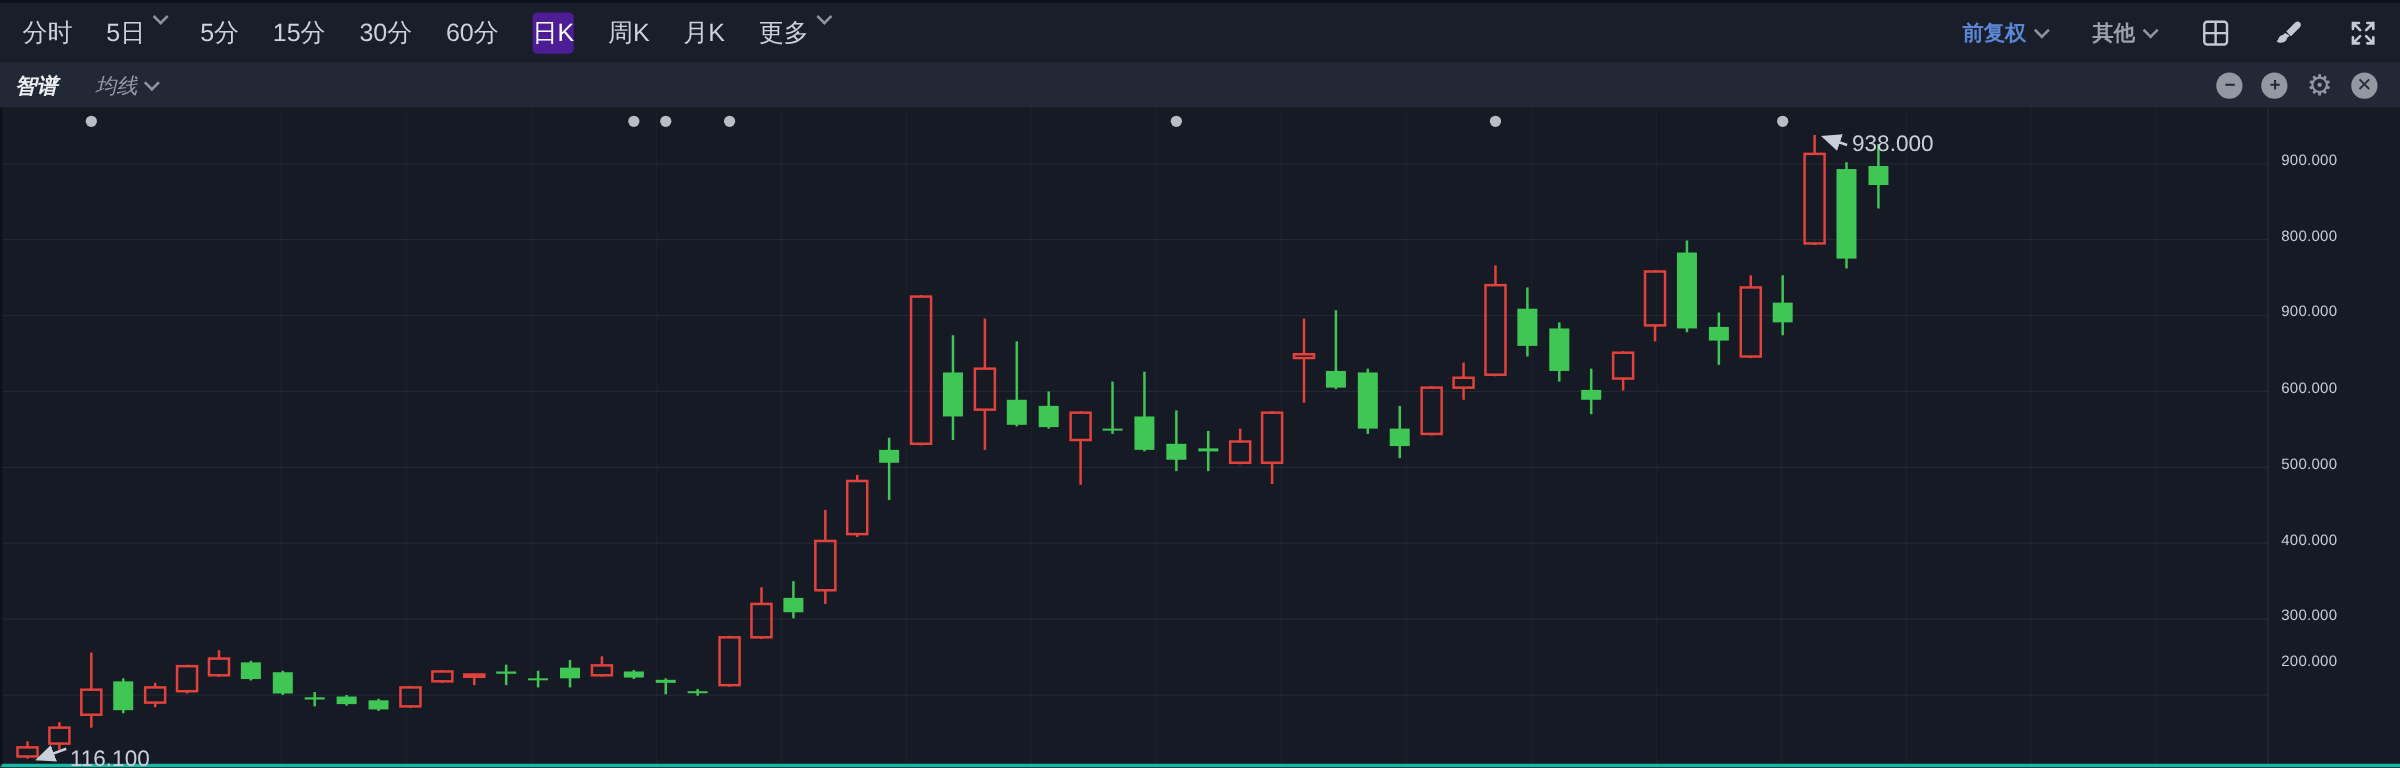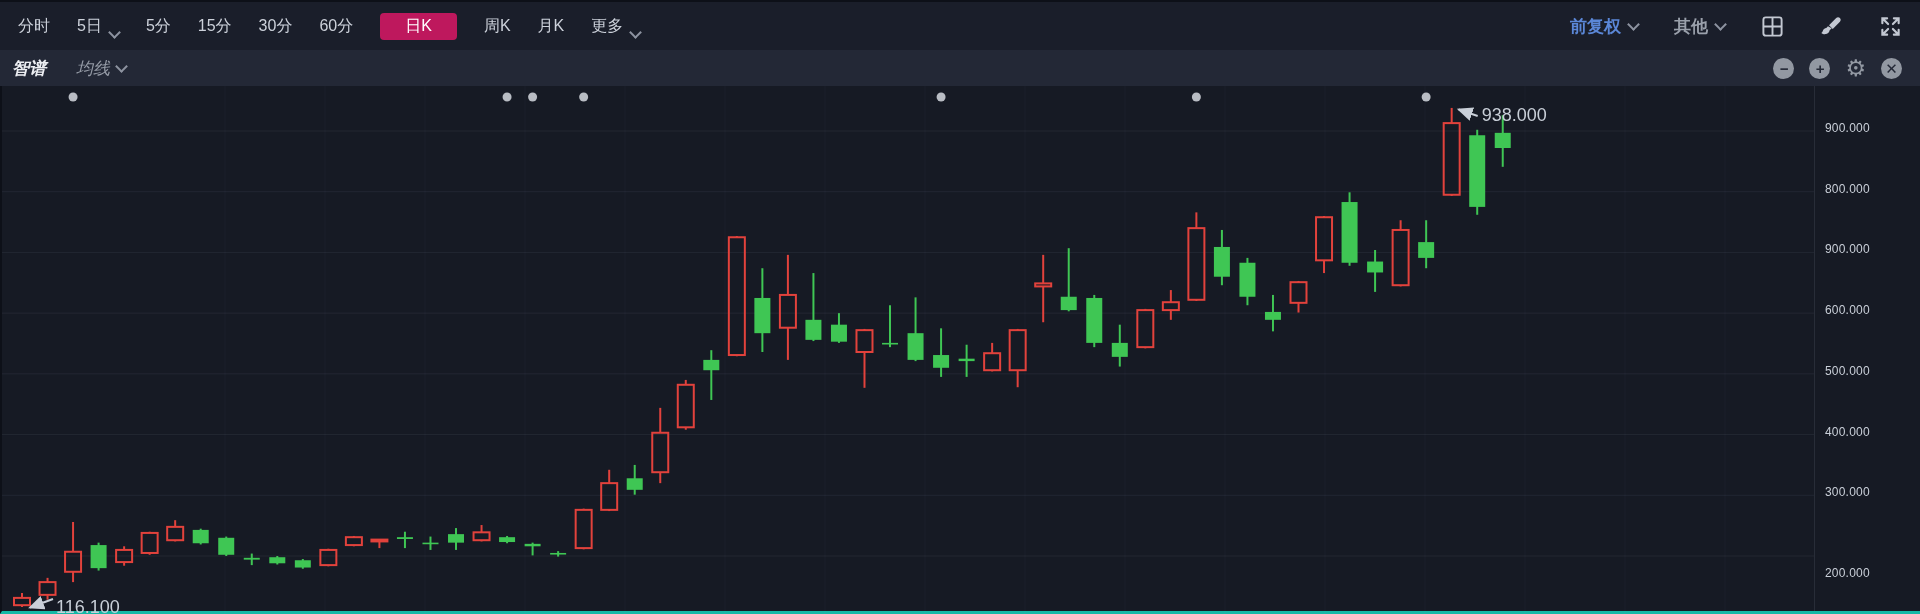--- a/index.html
+++ b/index.html
@@ -3,22 +3,22 @@
 <meta charset="utf-8">
 <style>
   html,body{margin:0;padding:0;background:#161a24;width:1920px;height:614px;overflow:hidden;
     font-family:"Liberation Sans","DejaVu Sans",sans-serif;-webkit-font-smoothing:antialiased;}
   #app{width:1920px;height:614px;position:relative;}
 
   
   #row1{height:50px;background:#1a1e2a;display:flex;align-items:center;padding:0 18px;
         border-top:2px solid #0d1018;box-sizing:border-box;}
   .tabs{display:flex;align-items:center;gap:27px;}
-  .tbtn{color:#ccd1da;font-size:16px;display:flex;align-items:flex-end;cursor:pointer;white-space:nowrap;}
-  .tbtn.active{background:#be185d;color:#ffffff;border-radius:4px;padding:3px 25px;}
+  .tbtn{color:#ccd1da;font-size:20px;display:flex;align-items:flex-start;cursor:pointer;white-space:nowrap;}
+  .tbtn.active{background:#4c1d95;color:#ffffff;border-radius:4px;padding:3px 0;}
   .chev{width:7px;height:7px;border-right:2px solid currentColor;border-bottom:2px solid currentColor;
         transform:rotate(45deg);display:inline-block;margin-left:8px;margin-top:-4px;color:#8d93a0;}
   .r1-right{margin-left:auto;display:flex;align-items:center;gap:36px;}
   .blue-lbl{color:#5b87d7;font-size:17px;font-weight:bold;display:flex;align-items:center;cursor:pointer;}
   .gray-lbl{color:#9aa0ab;font-size:17px;font-weight:bold;display:flex;align-items:center;cursor:pointer;}
   .hicon{width:23px;height:23px;color:#c3c8d2;cursor:pointer;display:inline-flex;}
   .hicon svg{width:100%;height:100%;}
 
   
   #row2{height:36px;background:#232836;display:flex;align-items:center;padding:0 12px;box-sizing:border-box;font-style:italic;}
@@ -431,17 +431,17 @@
         <text x="54" y="527" fill="#c9cfd8" font-size="18">116.100</text>
       </svg>
     <div id="y-axis">
         <div class="ytick" style="top: 35px;">900.000</div>
         <div class="ytick" style="top: 95.7143px;">800.000</div>
         <div class="ytick" style="top: 156.429px;">900.000</div>
         <div class="ytick" style="top: 217.143px;">600.000</div>
         <div class="ytick" style="top: 277.857px;">500.000</div>
         <div class="ytick" style="top: 338.571px;">400.000</div>
         <div class="ytick" style="top: 399.286px;">300.000</div>
-        <div class="ytick" style="top: 480px;">200.000</div>
+        <div class="ytick" style="top: 436px;">200.000</div>
       </div>
   </div>
 
 </div>
 
 </body></html>

